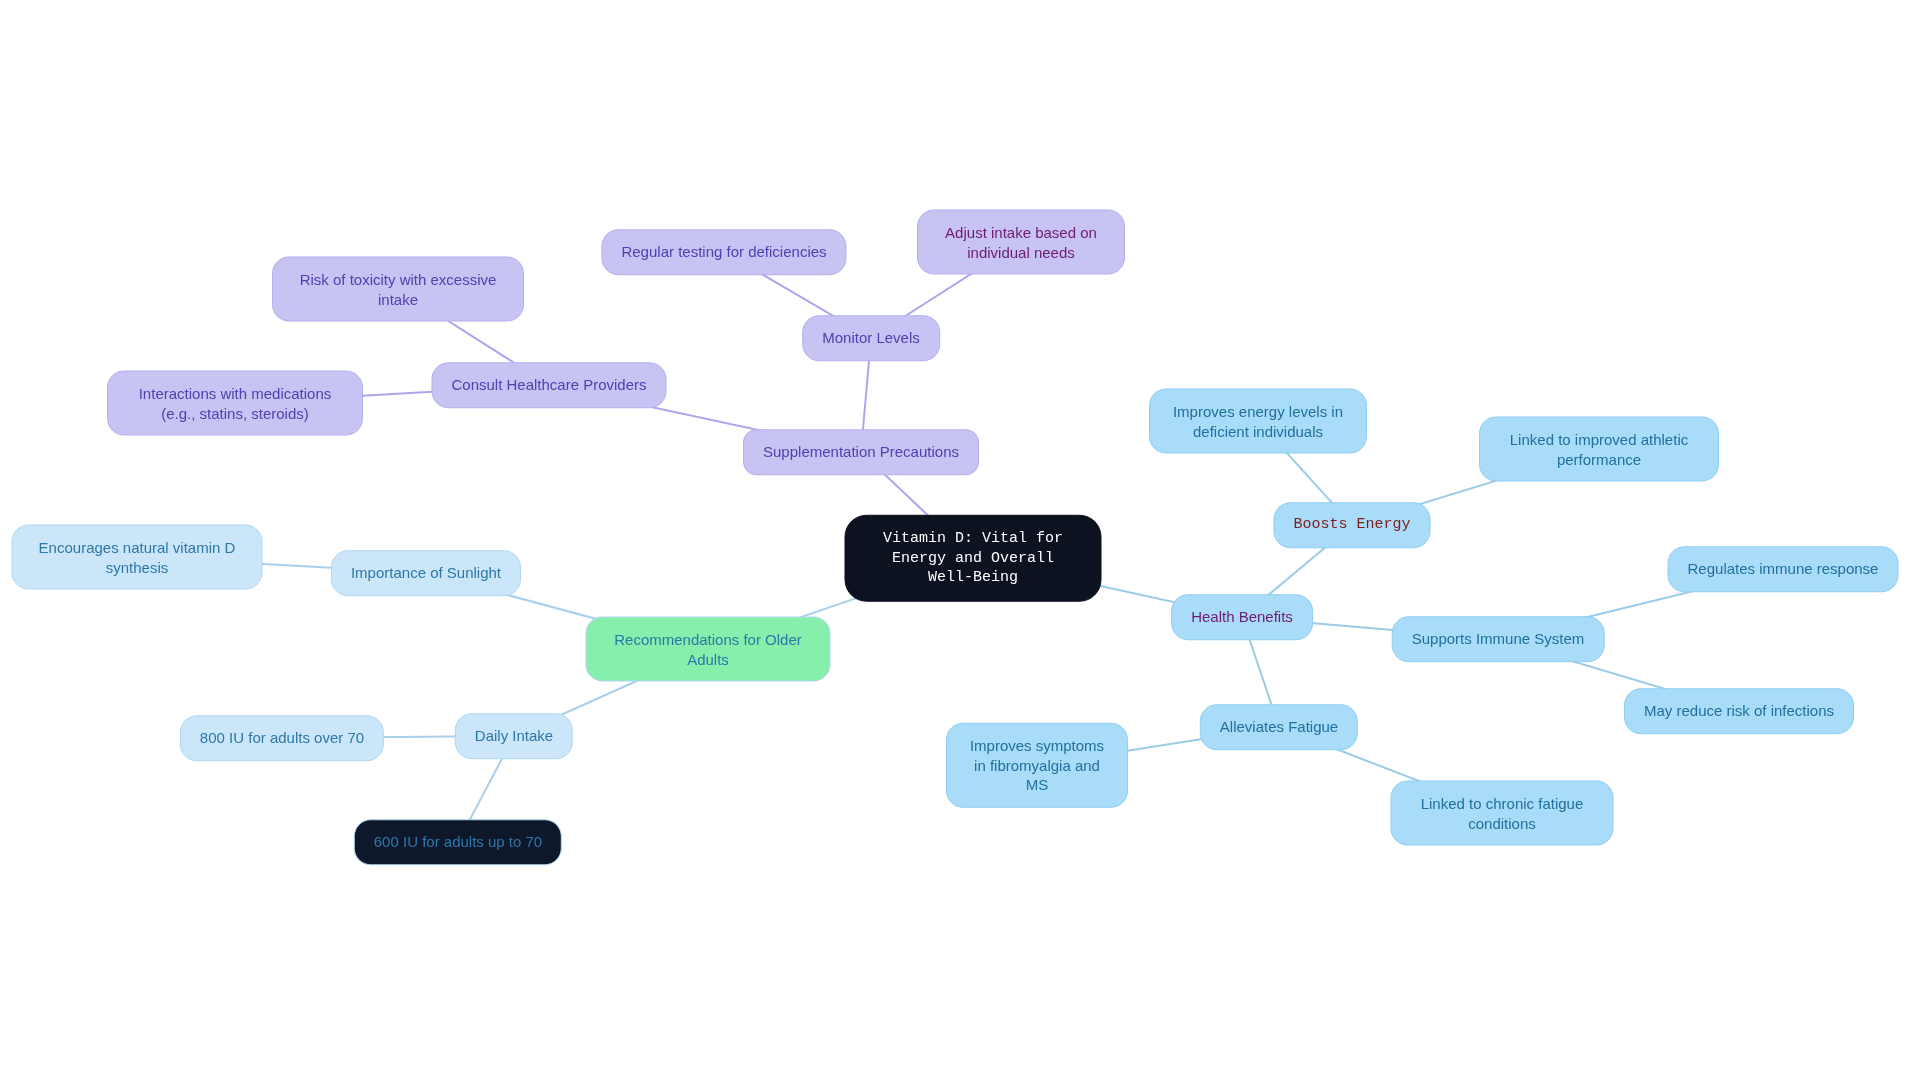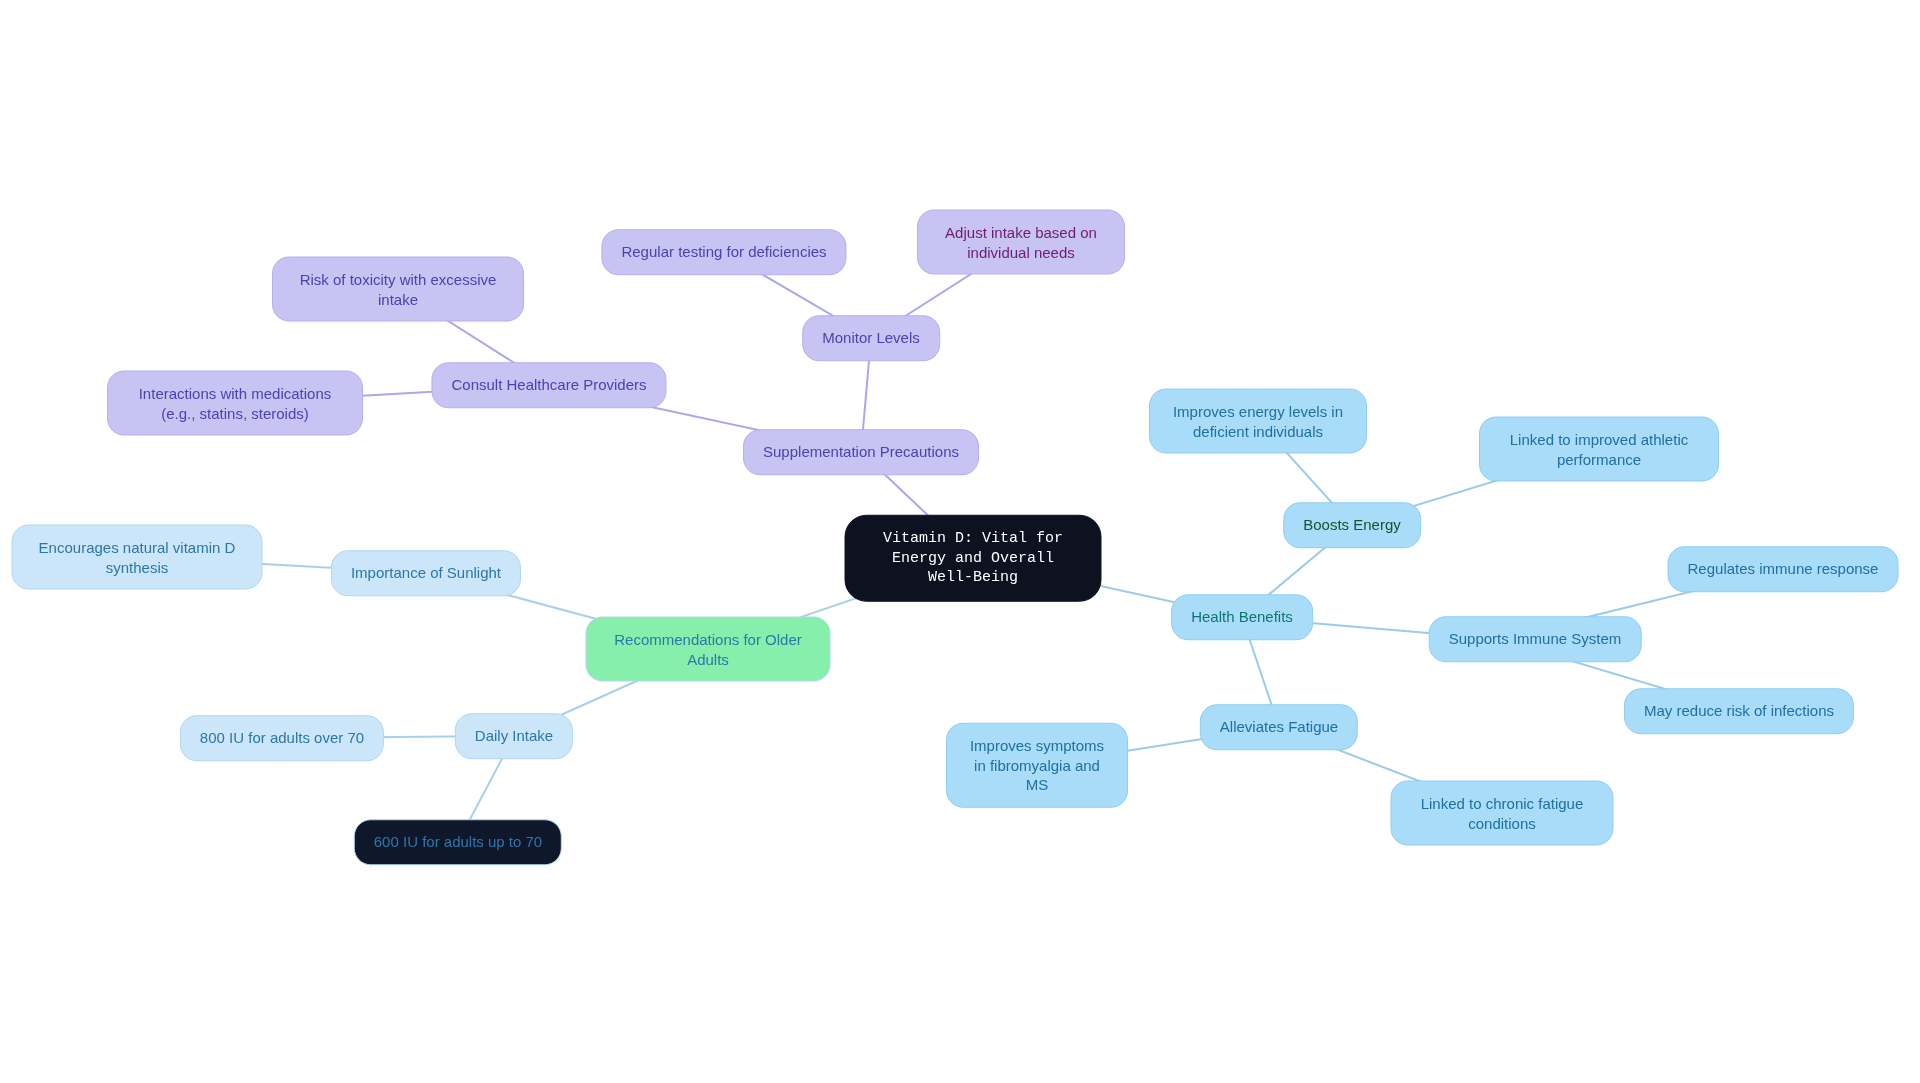--- a/index.html
+++ b/index.html
@@ -68,32 +68,32 @@
       <line x1="1279" y1="727" x2="1502" y2="813" stroke="#9ccbe8" stroke-width="2" stroke-linecap="round"></line>
       <line x1="973" y1="558" x2="708" y2="649" stroke="#a9cfec" stroke-width="2" stroke-linecap="round"></line>
       <line x1="708" y1="649" x2="426" y2="573" stroke="#a9cfec" stroke-width="2" stroke-linecap="round"></line>
       <line x1="426" y1="573" x2="137" y2="557" stroke="#a9cfec" stroke-width="2" stroke-linecap="round"></line>
       <line x1="708" y1="649" x2="514" y2="736" stroke="#a9cfec" stroke-width="2" stroke-linecap="round"></line>
       <line x1="514" y1="736" x2="282" y2="738" stroke="#a9cfec" stroke-width="2" stroke-linecap="round"></line>
       <line x1="514" y1="736" x2="458" y2="842" stroke="#a9cfec" stroke-width="2" stroke-linecap="round"></line>
     </svg>
   <div class="nodes-layer">
       <div class="node root wrapped" style="left: 973px; top: 558px; background: rgb(12, 18, 32); border-color: rgb(12, 18, 32); color: rgb(255, 255, 255); width: 257px; font-family: Liberation Mono, monospace;">Vitamin D: Vital for Energy and Overall Well-Being</div>
-      <div class="node" style="left: 861px; top: 452px; background: rgb(199, 196, 243); border-color: rgb(180, 174, 238); color: rgb(74, 67, 176);">Supplementation Precautions</div>
+      <div class="node" style="left: 861px; top: 452px; background: rgb(199, 196, 243); border-color: rgb(180, 174, 238); color: rgb(74, 67, 176); border-radius: 13px;">Supplementation Precautions</div>
       <div class="node" style="left: 871px; top: 338px; background: rgb(199, 196, 243); border-color: rgb(180, 174, 238); color: rgb(74, 67, 176);">Monitor Levels</div>
       <div class="node" style="left: 724px; top: 252px; background: rgb(199, 196, 243); border-color: rgb(180, 174, 238); color: rgb(74, 67, 176);">Regular testing for deficiencies</div>
       <div class="node wrapped" style="left: 1021px; top: 242px; background: rgb(199, 196, 243); border-color: rgb(180, 174, 238); color: #701a75; width: 208px;">Adjust intake based on individual needs</div>
       <div class="node" style="left: 549px; top: 385px; background: rgb(199, 196, 243); border-color: rgb(180, 174, 238); color: rgb(74, 67, 176);">Consult Healthcare Providers</div>
       <div class="node wrapped" style="left: 398px; top: 289px; background: rgb(199, 196, 243); border-color: rgb(180, 174, 238); color: rgb(74, 67, 176); width: 252px;">Risk of toxicity with excessive intake</div>
       <div class="node wrapped" style="left: 235px; top: 403px; background: rgb(199, 196, 243); border-color: rgb(180, 174, 238); color: rgb(74, 67, 176); width: 256px;">Interactions with medications (e.g., statins, steroids)</div>
-      <div class="node" style="left: 1242px; top: 617px; background: rgb(169, 220, 248); border-color: rgb(143, 205, 242); color: #0f766e;">Health Benefits</div>
-      <div class="node" style="left: 1352px; top: 525px; background: rgb(169, 220, 248); border-color: rgb(143, 205, 242); color: #14532d;">Boosts Energy</div>
+      <div class="node" style="left: 1242px; top: 617px; background: rgb(169, 220, 248); border-color: rgb(143, 205, 242); color: #701a75;">Health Benefits</div>
+      <div class="node" style="left: 1352px; top: 525px; background: rgb(169, 220, 248); border-color: rgb(143, 205, 242); color: #7f1d1d; font-family: Liberation Mono, monospace;">Boosts Energy</div>
       <div class="node wrapped" style="left: 1258px; top: 421px; background: rgb(169, 220, 248); border-color: rgb(143, 205, 242); color: rgb(33, 112, 158); width: 218px;">Improves energy levels in deficient individuals</div>
       <div class="node wrapped" style="left: 1599px; top: 449px; background: rgb(169, 220, 248); border-color: rgb(143, 205, 242); color: rgb(33, 112, 158); width: 240px;">Linked to improved athletic performance</div>
-      <div class="node" style="left: 1498px; top: 639px; background: rgb(169, 220, 248); border-color: rgb(143, 205, 242); color: rgb(33, 112, 158); margin-left: 37px;">Supports Immune System</div>
+      <div class="node" style="left: 1498px; top: 639px; background: rgb(169, 220, 248); border-color: rgb(143, 205, 242); color: rgb(33, 112, 158);">Supports Immune System</div>
       <div class="node" style="left: 1783px; top: 569px; background: rgb(169, 220, 248); border-color: rgb(143, 205, 242); color: rgb(33, 112, 158);">Regulates immune response</div>
       <div class="node" style="left: 1739px; top: 711px; background: rgb(169, 220, 248); border-color: rgb(143, 205, 242); color: rgb(33, 112, 158);">May reduce risk of infections</div>
       <div class="node" style="left: 1279px; top: 727px; background: rgb(169, 220, 248); border-color: rgb(143, 205, 242); color: rgb(33, 112, 158);">Alleviates Fatigue</div>
       <div class="node wrapped" style="left: 1037px; top: 765px; background: rgb(169, 220, 248); border-color: rgb(143, 205, 242); color: rgb(33, 112, 158); width: 182px;">Improves symptoms in fibromyalgia and MS</div>
       <div class="node wrapped" style="left: 1502px; top: 813px; background: rgb(169, 220, 248); border-color: rgb(143, 205, 242); color: rgb(33, 112, 158); width: 223px;">Linked to chronic fatigue conditions</div>
       <div class="node wrapped" style="left: 708px; top: 649px; background: #86efac; border-color: rgb(175, 215, 242); color: rgb(45, 119, 168); width: 245px;">Recommendations for Older Adults</div>
       <div class="node" style="left: 426px; top: 573px; background: rgb(203, 230, 249); border-color: rgb(175, 215, 242); color: rgb(45, 119, 168);">Importance of Sunlight</div>
       <div class="node wrapped" style="left: 137px; top: 557px; background: rgb(203, 230, 249); border-color: rgb(175, 215, 242); color: rgb(45, 119, 168); width: 251px;">Encourages natural vitamin D synthesis</div>
       <div class="node" style="left: 514px; top: 736px; background: rgb(203, 230, 249); border-color: rgb(175, 215, 242); color: rgb(45, 119, 168);">Daily Intake</div>
       <div class="node" style="left: 282px; top: 738px; background: rgb(203, 230, 249); border-color: rgb(175, 215, 242); color: rgb(45, 119, 168);">800 IU for adults over 70</div>

